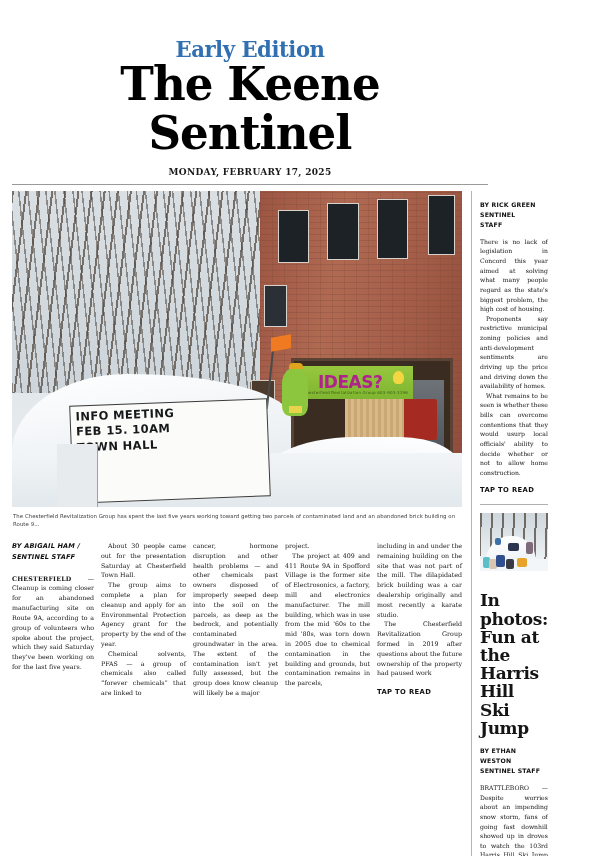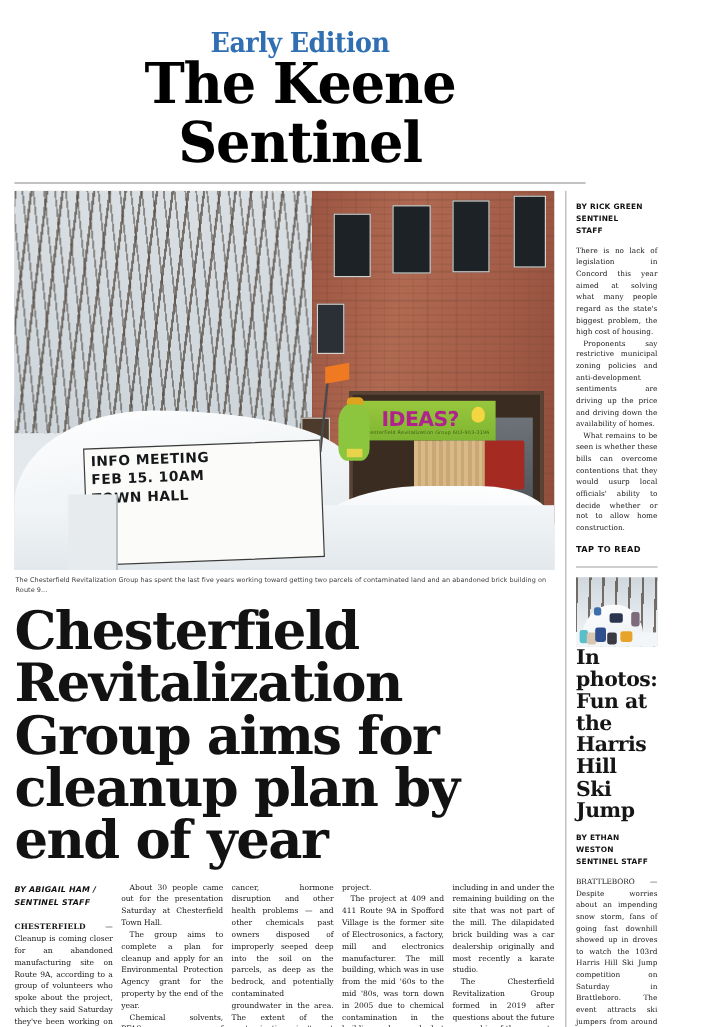--- a/index.html
+++ b/index.html
@@ -10,21 +10,21 @@
     background: #ffffff;
     font-family: "Liberation Serif", serif;
     color: #111111;
     overflow: hidden;
     position: relative;
   }
 
   .page {
     width: 500px;
     height: 856px;
-    padding: 2px 12px;
+    padding: 15px 12px;
     position: relative;
   }
 
   
   .masthead { text-align: center; padding-top: 22px; }
 
   .early-edition {
     font-family: "DejaVu Serif", serif;
     font-weight: bold;
     font-size: 23px;
@@ -338,31 +338,32 @@
   .sp-f6 { left: 42%; bottom: 36%; width: 11px; height: 8px;  background: #2b3550; }
   .sp-f7 { left: 68%; bottom: 30%; width: 7px;  height: 12px; background: #7d6a7a; }
   .sp-f8 { left: 22%; bottom: 46%; width: 6px;  height: 7px;  background: #3d6fa8; }
 
   .side-headline-2 {
     font-family: "DejaVu Serif", serif;
     font-size: 17px;
     line-height: 1.07;
     letter-spacing: -0.4px;
     color: #151515;
-    margin-top: 0;
+    margin-top: 20px;
   }
 </style>
 </head>
 <body>
 
 <div class="page">
 
   <div class="masthead">
     <div class="early-edition">Early Edition</div>
     <div class="nameplate">The Keene Sentinel</div>
+    <div class="issue-date">MONDAY, FEBRUARY 17, 2025</div>
     <div class="rule-top"></div>
   </div>
 
   <div class="body-grid">
 
     <div class="col-main">
 
       <div class="lead-photo">
         <div class="ph-sky"></div>
         <div class="ph-trees"></div>
@@ -393,21 +394,20 @@
         <div class="ph-sign">
           <div class="ph-sign-line">INFO MEETING</div>
           <div class="ph-sign-line">FEB 15. 10AM</div>
           <div class="ph-sign-line">TOWN HALL</div>
         </div>
         <div class="ph-sign-leg"></div>
       </div>
 
       <div class="photo-caption">The Chesterfield Revitalization Group has spent the last five years working toward getting two parcels of contaminated land and an abandoned brick building on Route 9...</div>
 
-      <h1 class="main-headline">Chesterfield Revitalization Group aims for cleanup plan by end of year</h1>
 
       <div class="article-area">
 
         <div class="byline-col">
           <div class="byline">BY ABIGAIL HAM /</div>
           <div class="byline">SENTINEL STAFF</div>
           <div class="art-col first">
             <p class="noindent">
               <span class="dateline">CHESTERFIELD</span><span> — </span><span>Cleanup is coming closer for an abandoned manufacturing site on Route 9A, according to a group of volunteers who spoke about the project, which they said Saturday they've been working on for the last five years.</span>
             </p>

